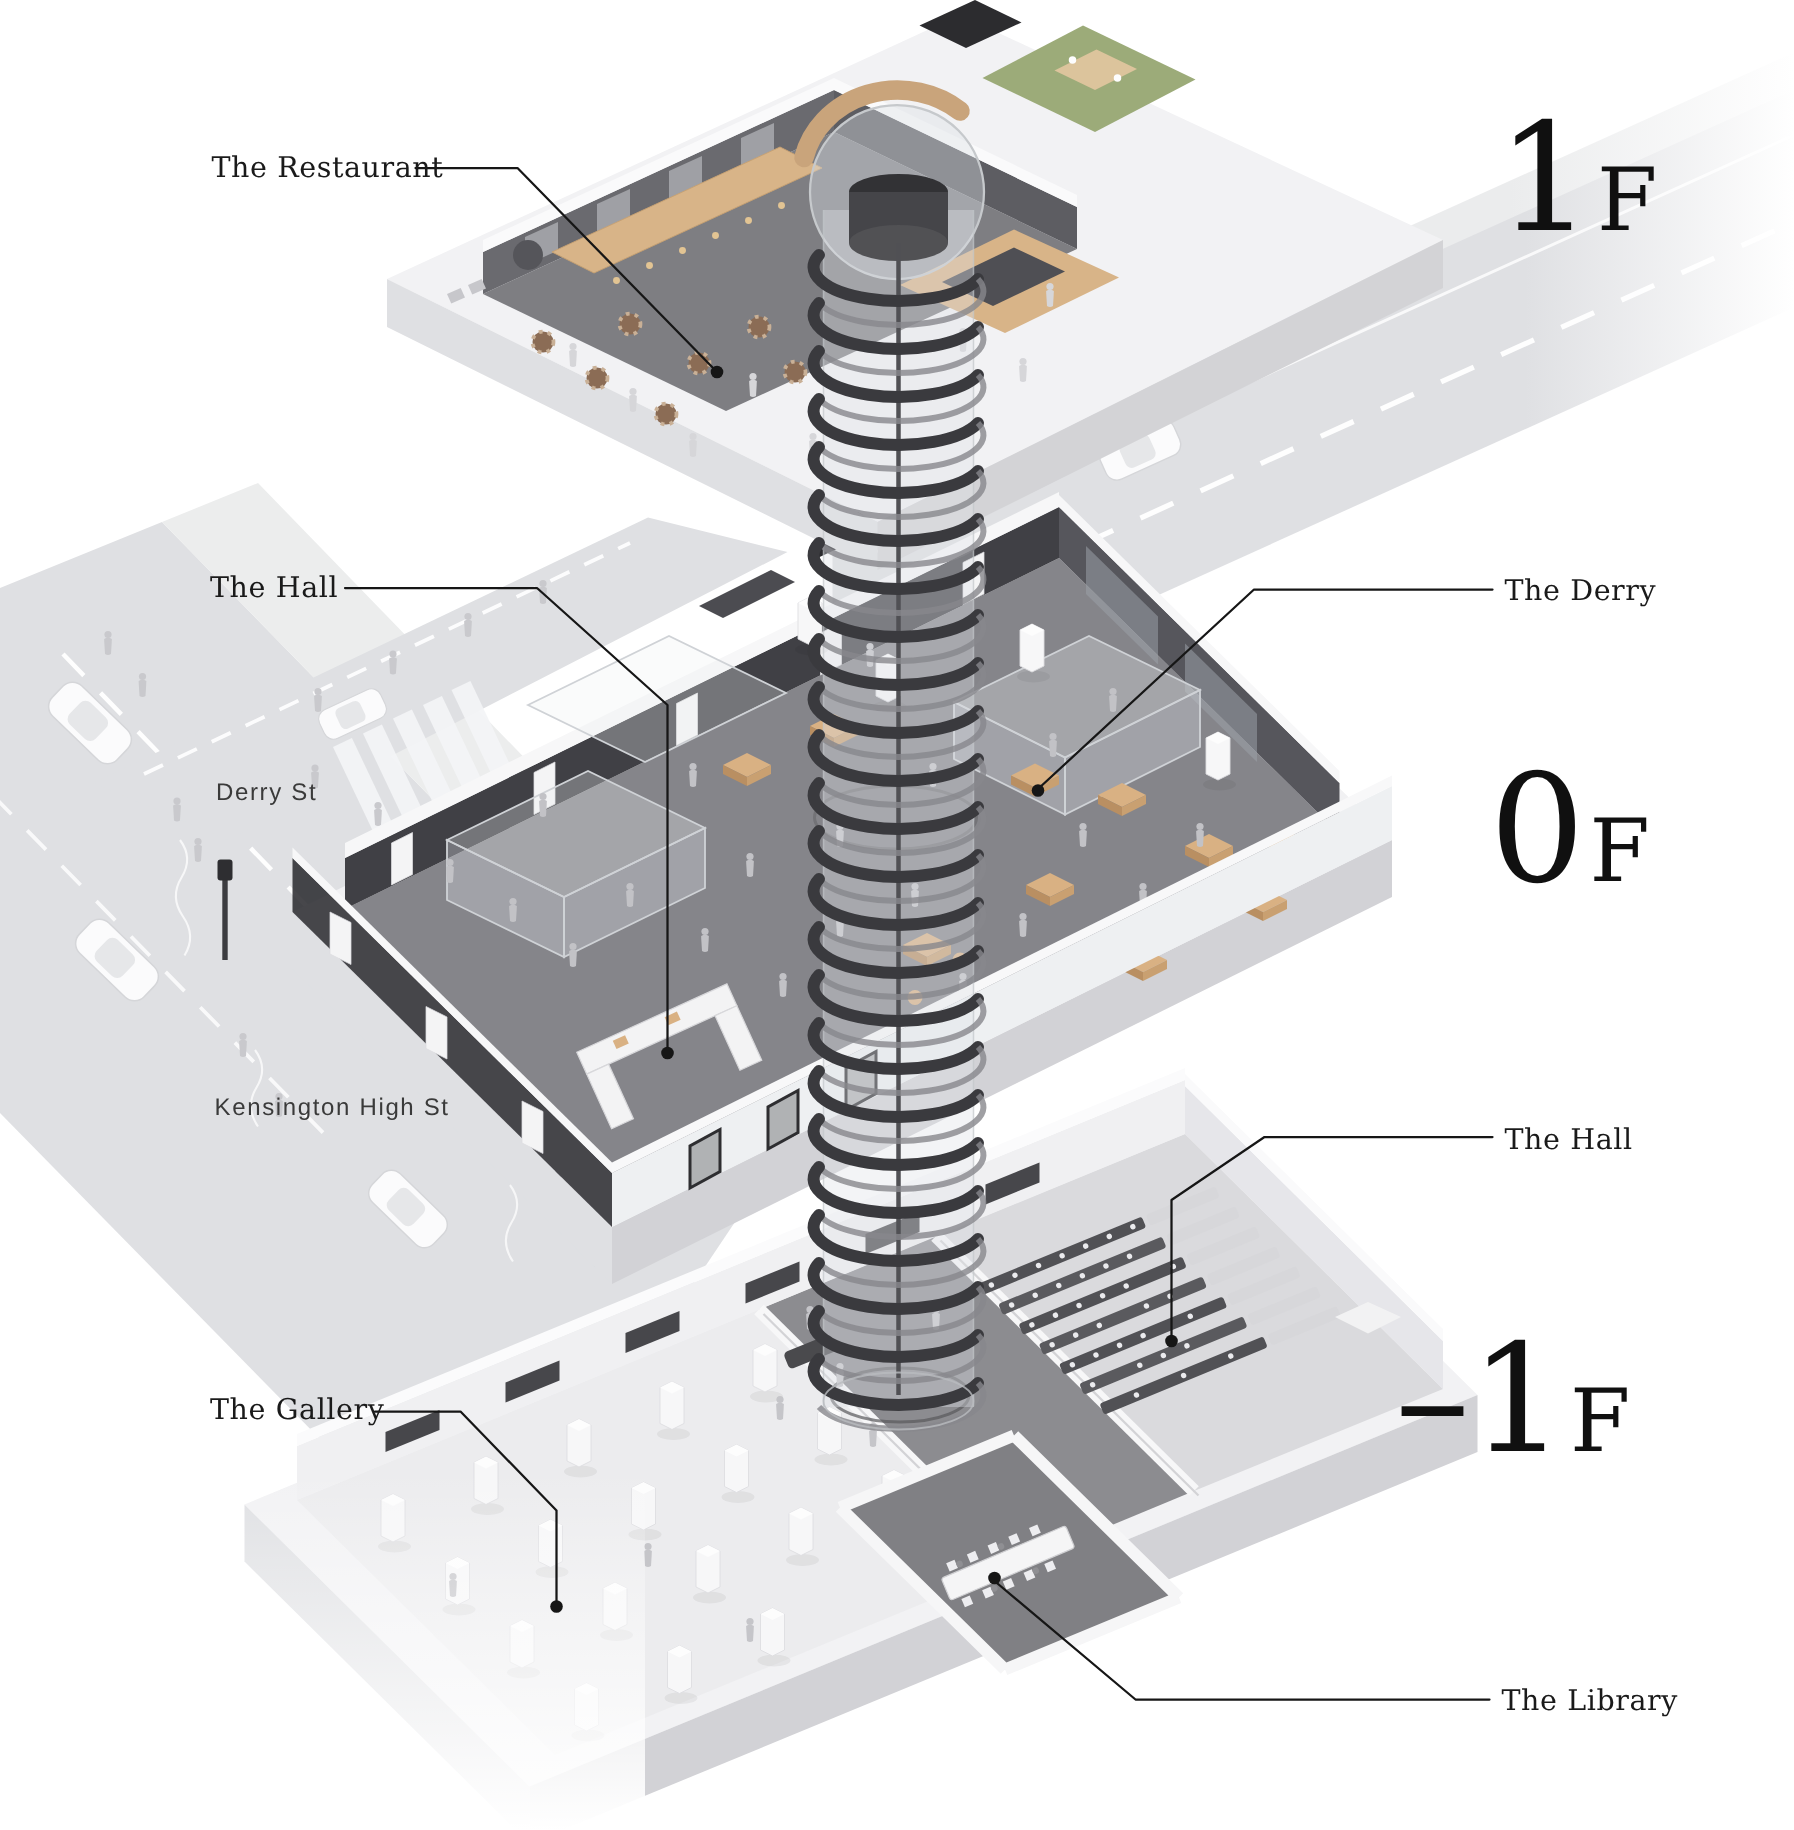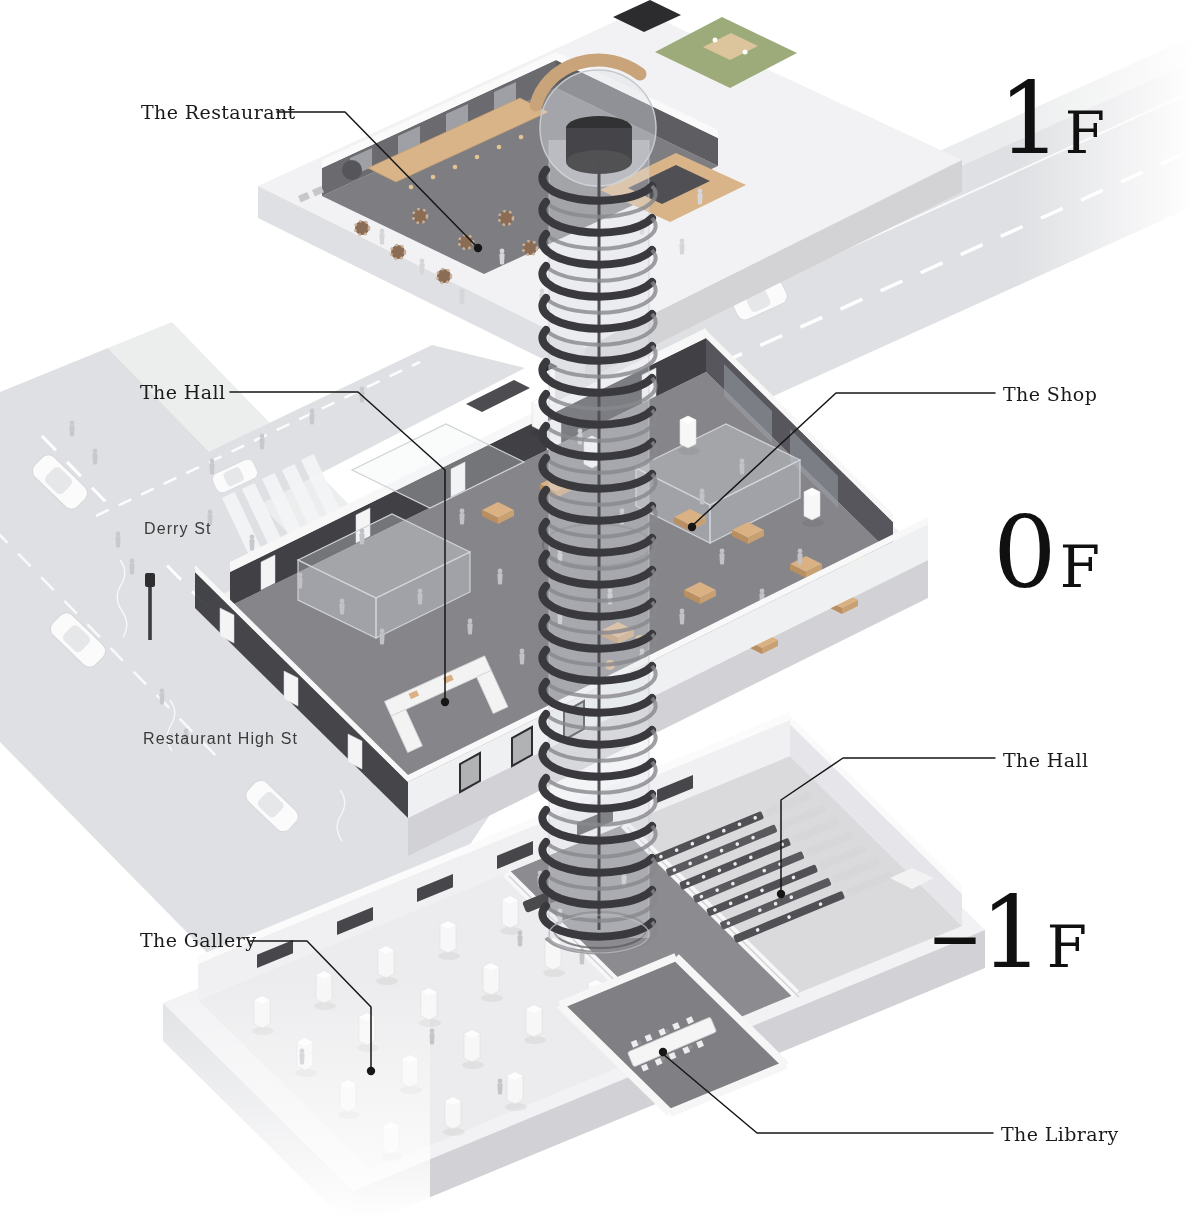--- a/index.html
+++ b/index.html
@@ -531,27 +531,27 @@
     <circle class="ldot" cx="781" cy="894" r="4.2"></circle>
     <path class="leader" d="M250,941 H307 L371,1007 V1069"></path>
     <circle class="ldot" cx="371" cy="1071" r="4.2"></circle>
     <path class="leader" d="M993,1133 H757 L663,1054"></path>
     <circle class="ldot" cx="663" cy="1052" r="4.2"></circle>
   </g>
 </svg>
 
   <div class="lbl" style="left:141px;top:101px">The Restaurant</div>
   <div class="lbl" style="left:140px;top:381px">The Hall</div>
-  <div class="lbl" style="left:1003px;top:383px">The Shop</div>
+  <div class="lbl" style="left:1003px;top:383px">The Derry</div>
   <div class="lbl" style="left:1003px;top:749px">The Hall</div>
   <div class="lbl" style="left:140px;top:929px">The Gallery</div>
   <div class="lbl" style="left:1001px;top:1123px">The Library</div>
 
   <div class="street" style="left:144px;top:520px">Derry St</div>
-  <div class="street" style="left:143px;top:730px">Restaurant High St</div>
+  <div class="street" style="left:143px;top:730px">Kensington High St</div>
 
   <div class="floor" style="left:998px;top:60px">
     <span class="num">1</span>
       <span class="suf">F</span>
   </div>
   <div class="floor" style="left:993px;top:494px">
     <span class="num">0</span>
       <span class="suf">F</span>
   </div>
   <div class="floor" style="left:930px;top:874px">

